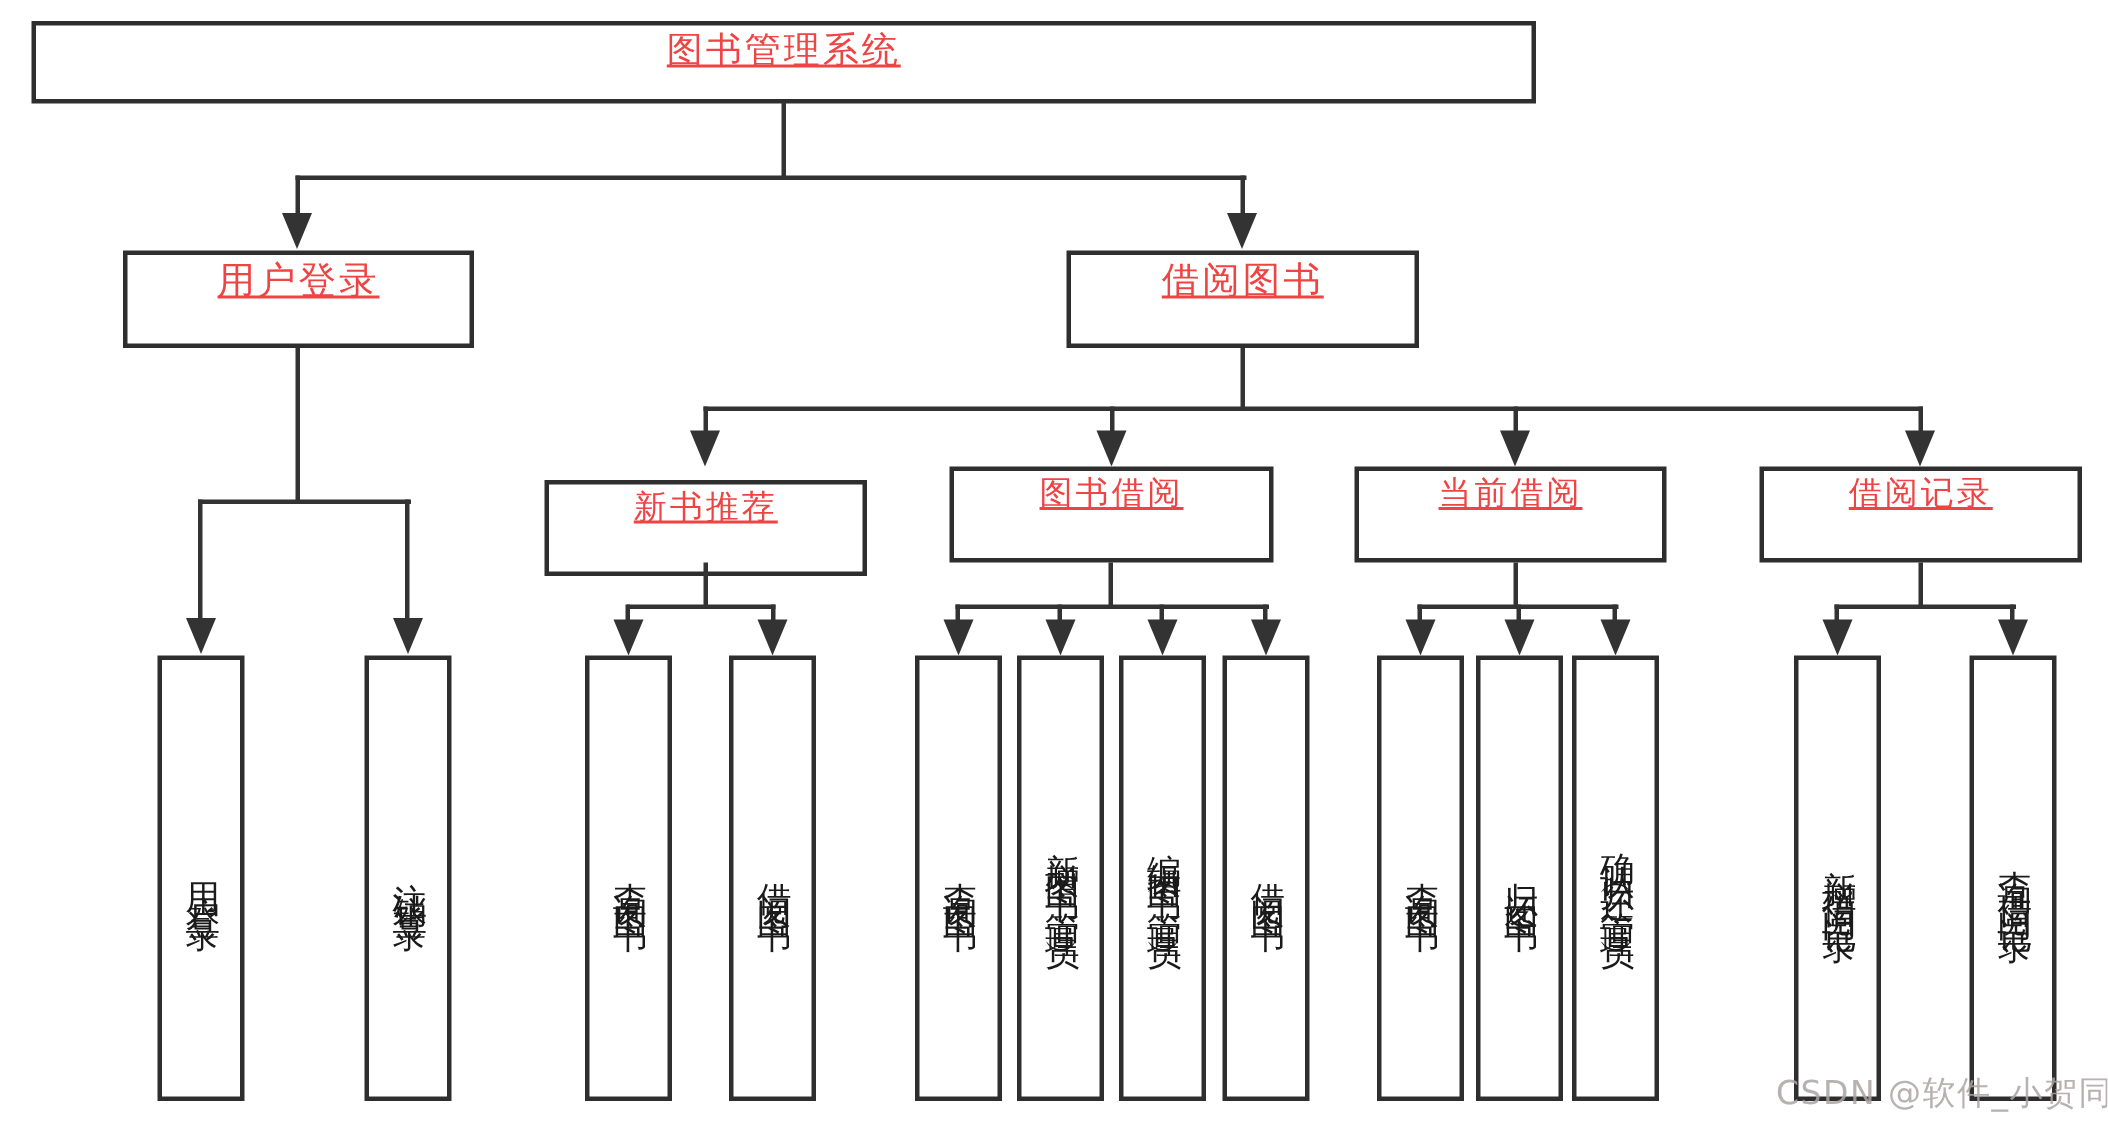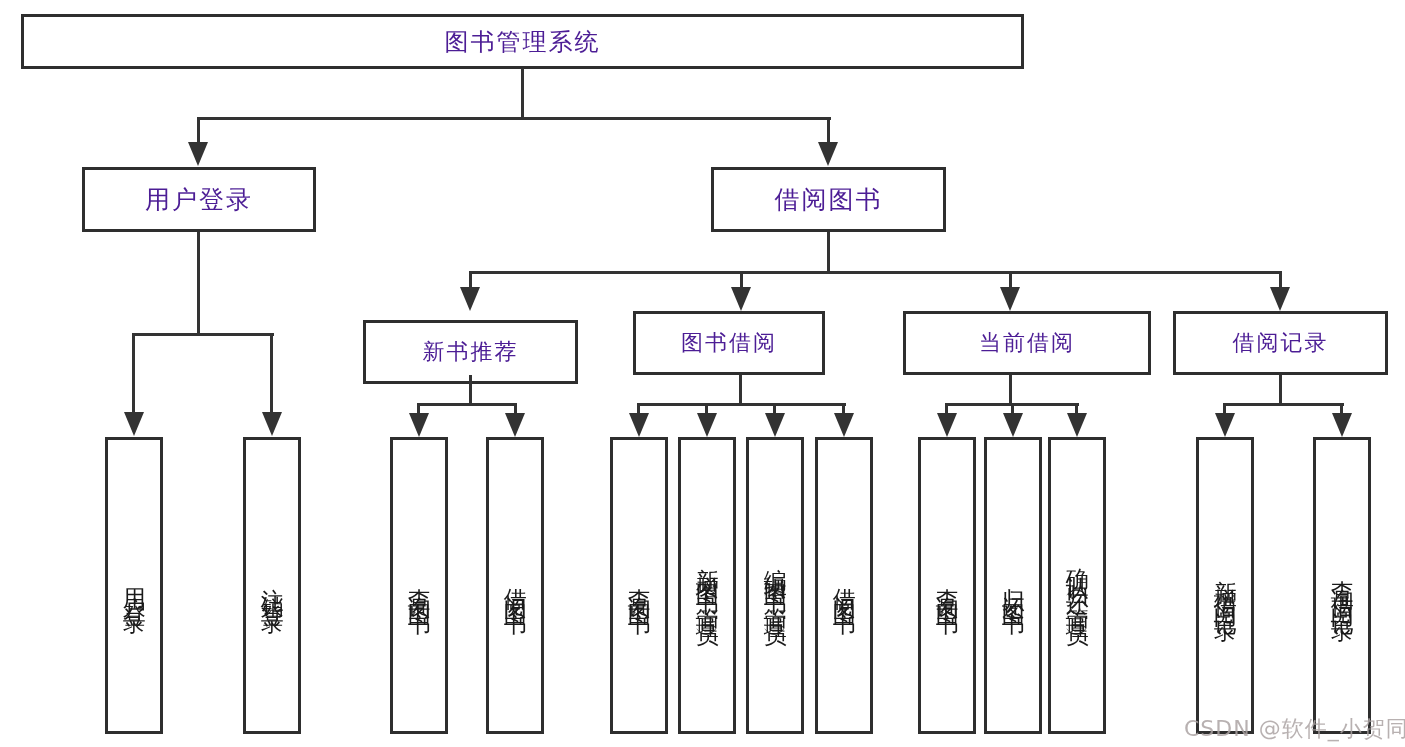--- a/index.html
+++ b/index.html
@@ -15,25 +15,25 @@
     background: #ffffff;
     overflow: hidden;
   }
   
   .hnode {
     position: absolute;
     box-sizing: border-box;
     border: 3px solid #2e2e2e;
     background: #ffffff;
     display: flex;
-    align-items: center;
     justify-content: center;
-    color: #4c1d95;
+    color: #ef4444;
     letter-spacing: 2px;
     white-space: nowrap;
+    text-decoration: underline;
   }
   .root-node  { font-size: 24px; }
   .lv1-node   { font-size: 25px; }
   .lv2-node   { font-size: 22px; }
   .vnode {
     position: absolute;
     box-sizing: border-box;
     border: 3px solid #2e2e2e;
     background: #ffffff;
     top: 437px;
@@ -111,24 +111,24 @@
   <div class="vl" style="left:740px; top:271px; height:20px;"></div>
   <div class="arr" style="left:731px; top:287px;"></div>
   <div class="vl" style="left:1009px; top:271px; height:20px;"></div>
   <div class="arr" style="left:1000px; top:287px;"></div>
   <div class="vl" style="left:1279px; top:271px; height:20px;"></div>
   <div class="arr" style="left:1270px; top:287px;"></div>
 
   <div class="hnode lv2-node" style="left:363px; top:320px; width:215px; height:64px;">
     <span>新书推荐</span>
   </div>
-  <div class="hnode lv2-node" style="left:633px; top:311px; width:192px; height:64px;">
+  <div class="hnode lv2-node" style="left:633px; top:311px; width:216px; height:64px;">
     <span>图书借阅</span>
   </div>
-  <div class="hnode lv2-node" style="left:903px; top:311px; width:248px; height:64px;">
+  <div class="hnode lv2-node" style="left:903px; top:311px; width:208px; height:64px;">
     <span>当前借阅</span>
   </div>
   <div class="hnode lv2-node" style="left:1173px; top:311px; width:215px; height:64px;">
     <span>借阅记录</span>
   </div>
 
   <div class="vl" style="left:469px; top:375px; height:30px;"></div>
   <div class="hl" style="left:418px; top:403px; width:99px;"></div>
   <div class="vl" style="left:417px; top:403px; height:12px;"></div>
   <div class="arr" style="left:409px; top:413px;"></div>

